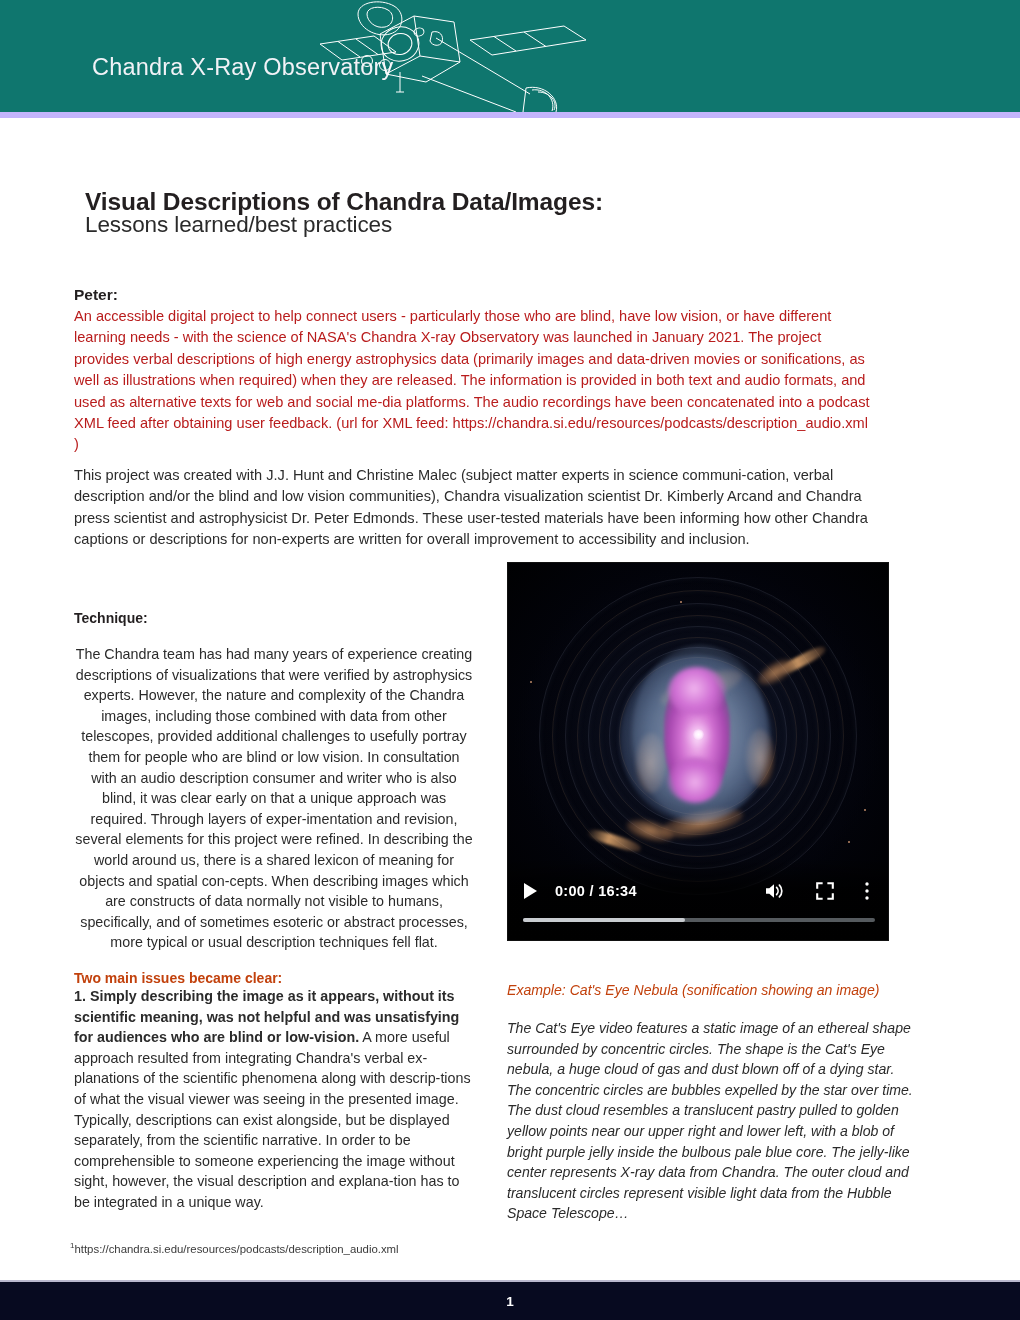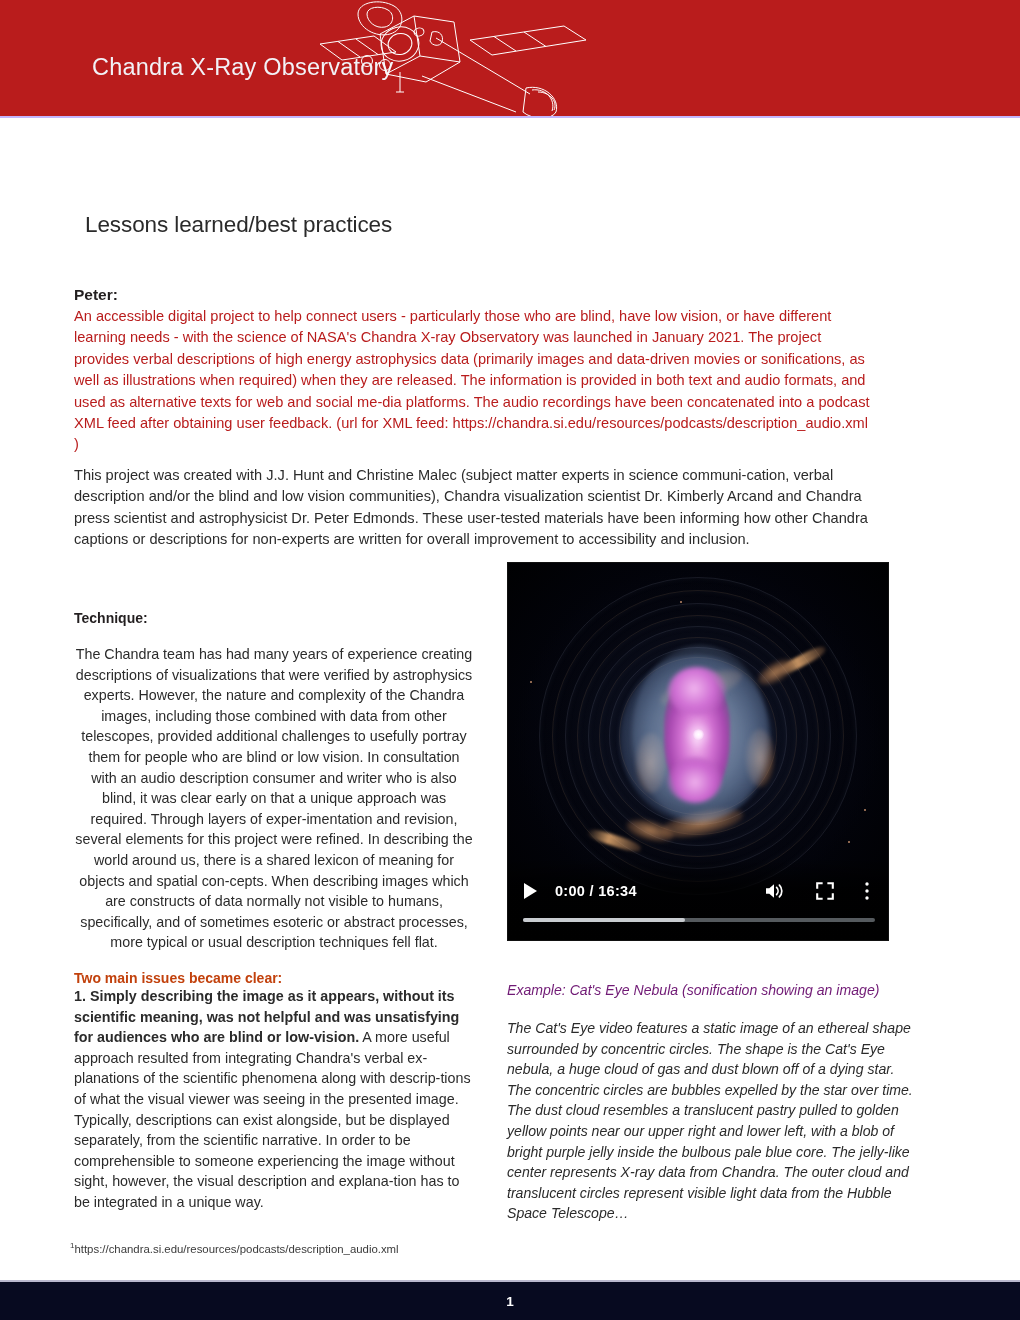--- a/index.html
+++ b/index.html
@@ -18,22 +18,22 @@
     height: 1320px;
     background: #ffffff;
   }
 
   
   .header-band {
     position: absolute;
     left: 0; top: 0;
     width: 1020px;
     height: 118px;
-    background: #b91c1c;
-    border-bottom: 2px solid #c4b5fd;
+    background: #0f766e;
+    border-bottom: 6px solid #c4b5fd;
     overflow: hidden;
   }
   .header-title {
     position: absolute;
     left: 92px;
     top: 54px;
     font-size: 23.5px;
     letter-spacing: 0.2px;
     color: #f2f2f7;
     font-weight: 400;
@@ -302,21 +302,21 @@
   }
 
   
   .caption-title {
     position: absolute;
     left: 507px;
     top: 980px;
     width: 400px;
     font-size: 14.1px;
     font-style: italic;
-    color: #701a75;
+    color: #c2410c;
     line-height: 20px;
   }
   .caption-body {
     position: absolute;
     left: 507px;
     top: 1018px;
     width: 410px;
     font-size: 14.1px;
     font-style: italic;
     line-height: 20.6px;
@@ -396,20 +396,21 @@
 
         <path d="M208 88 C226 84 242 98 238 112 C234 120 214 120 205 112 Z"></path>
         <path d="M214 90 C228 88 238 100 234 111"></path>
         <path d="M220 92 C232 92 240 102 236 110"></path>
 
         <path d="M114 32 C122 30 126 36 124 42 C122 47 114 46 112 41 Z"></path>
       </svg>
     </div>
   </div>
 
+  <div class="doc-title">Visual Descriptions of Chandra Data/Images:</div>
   <div class="doc-subtitle">Lessons learned/best practices</div>
 
   <div class="sec-about-head">Peter:</div>
   <div class="sec-about-body">An accessible digital project to help connect users - particularly those who are blind, have low vision, or have different learning needs - with the science of NASA's Chandra X-ray Observatory was launched in January 2021. The project provides verbal descriptions of high energy astrophysics data (primarily images and data-driven movies or sonifications, as well as illustrations when required) when they are released. The information is provided in both text and audio formats, and used as alternative texts for web and social me-dia platforms. The audio recordings have been concatenated into a podcast XML feed after obtaining user feedback.  (url for XML feed: https://chandra.si.edu/resources/podcasts/description_audio.xml )</div>
   <div class="sec-credits">This project was created with J.J. Hunt and Christine Malec (subject matter experts in science communi-cation, verbal description and/or the blind and low vision communities), Chandra visualization scientist Dr. Kimberly Arcand and Chandra press scientist and astrophysicist Dr. Peter Edmonds. These user-tested materials have been informing how other Chandra captions or descriptions for non-experts are written for overall improvement to accessibility and inclusion.</div>
 
   <div class="col-left">
     <div class="tech-head">Technique:</div>
     <div class="tech-body">The Chandra team has had many years of experience creating descriptions of visualizations that were verified by astrophysics experts. However, the nature and complexity of the Chandra images, including those combined with data from other telescopes, provided additional challenges to usefully portray them for people who are blind or low vision. In consultation with an audio description consumer and writer who is also blind, it was clear early on that a unique approach was required. Through layers of exper-imentation and revision, several elements for this project were refined. In describing the world around us, there is a shared lexicon of meaning for objects and spatial con-cepts. When describing images which are constructs of data normally not visible to humans, specifically, and of sometimes esoteric or abstract processes, more typical or usual description techniques fell flat.</div>
   </div>

